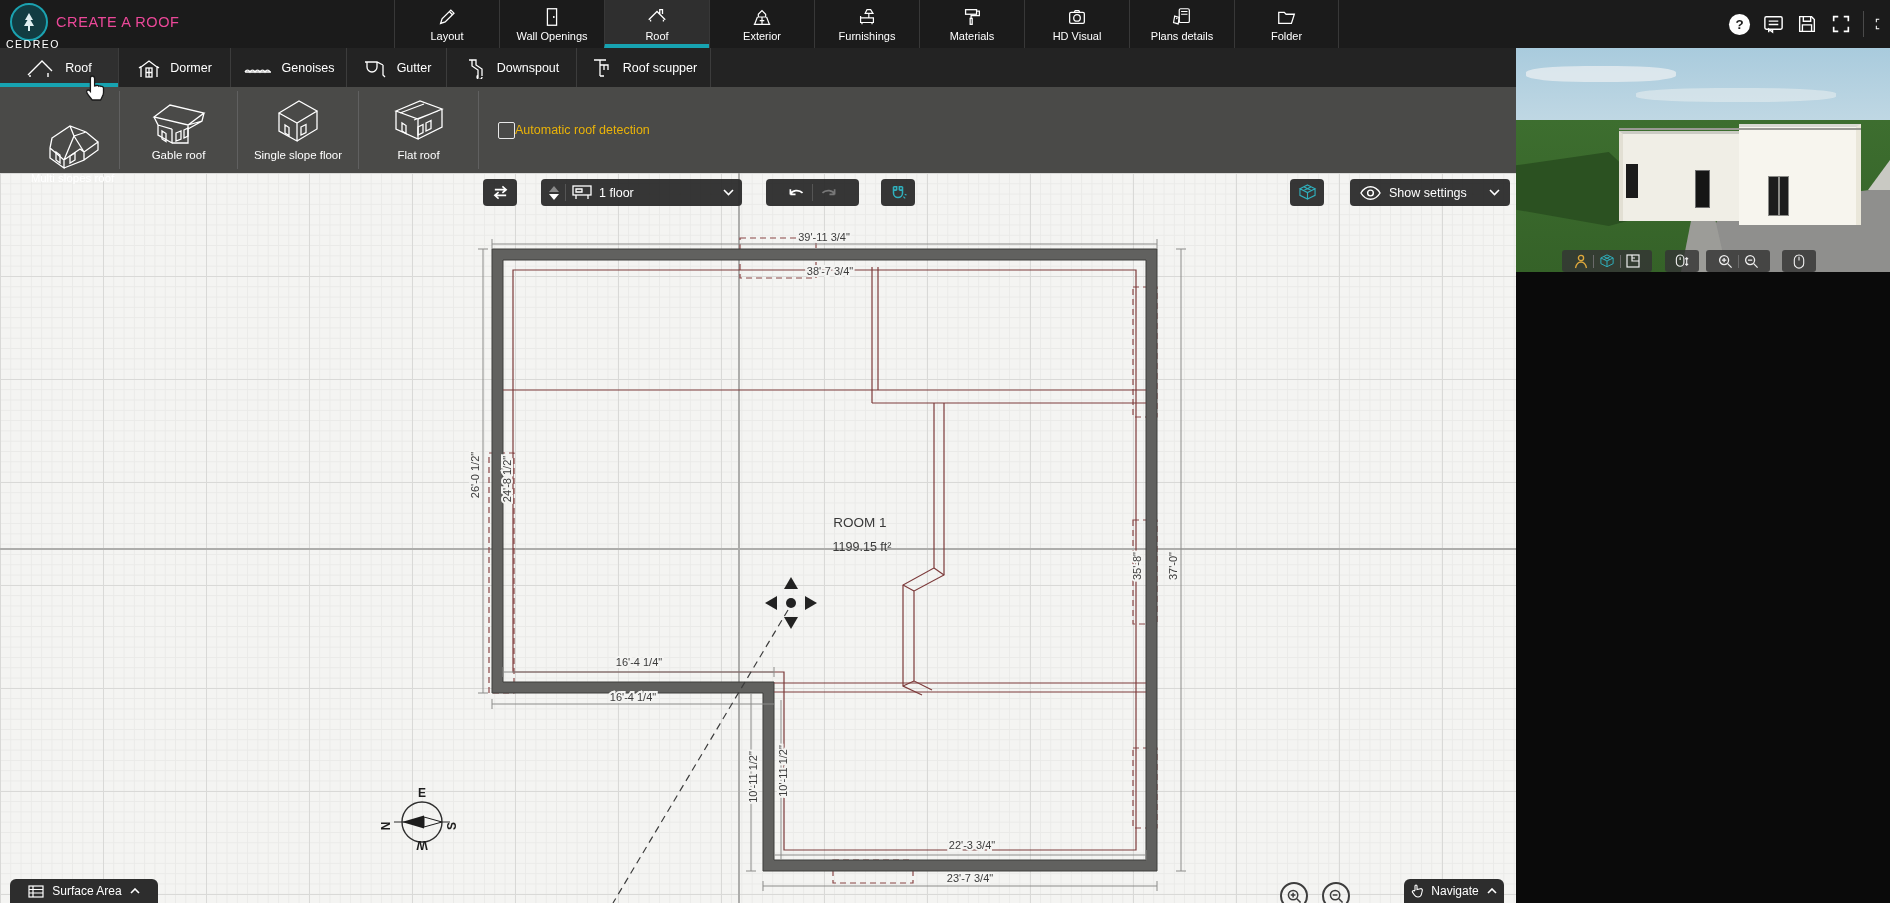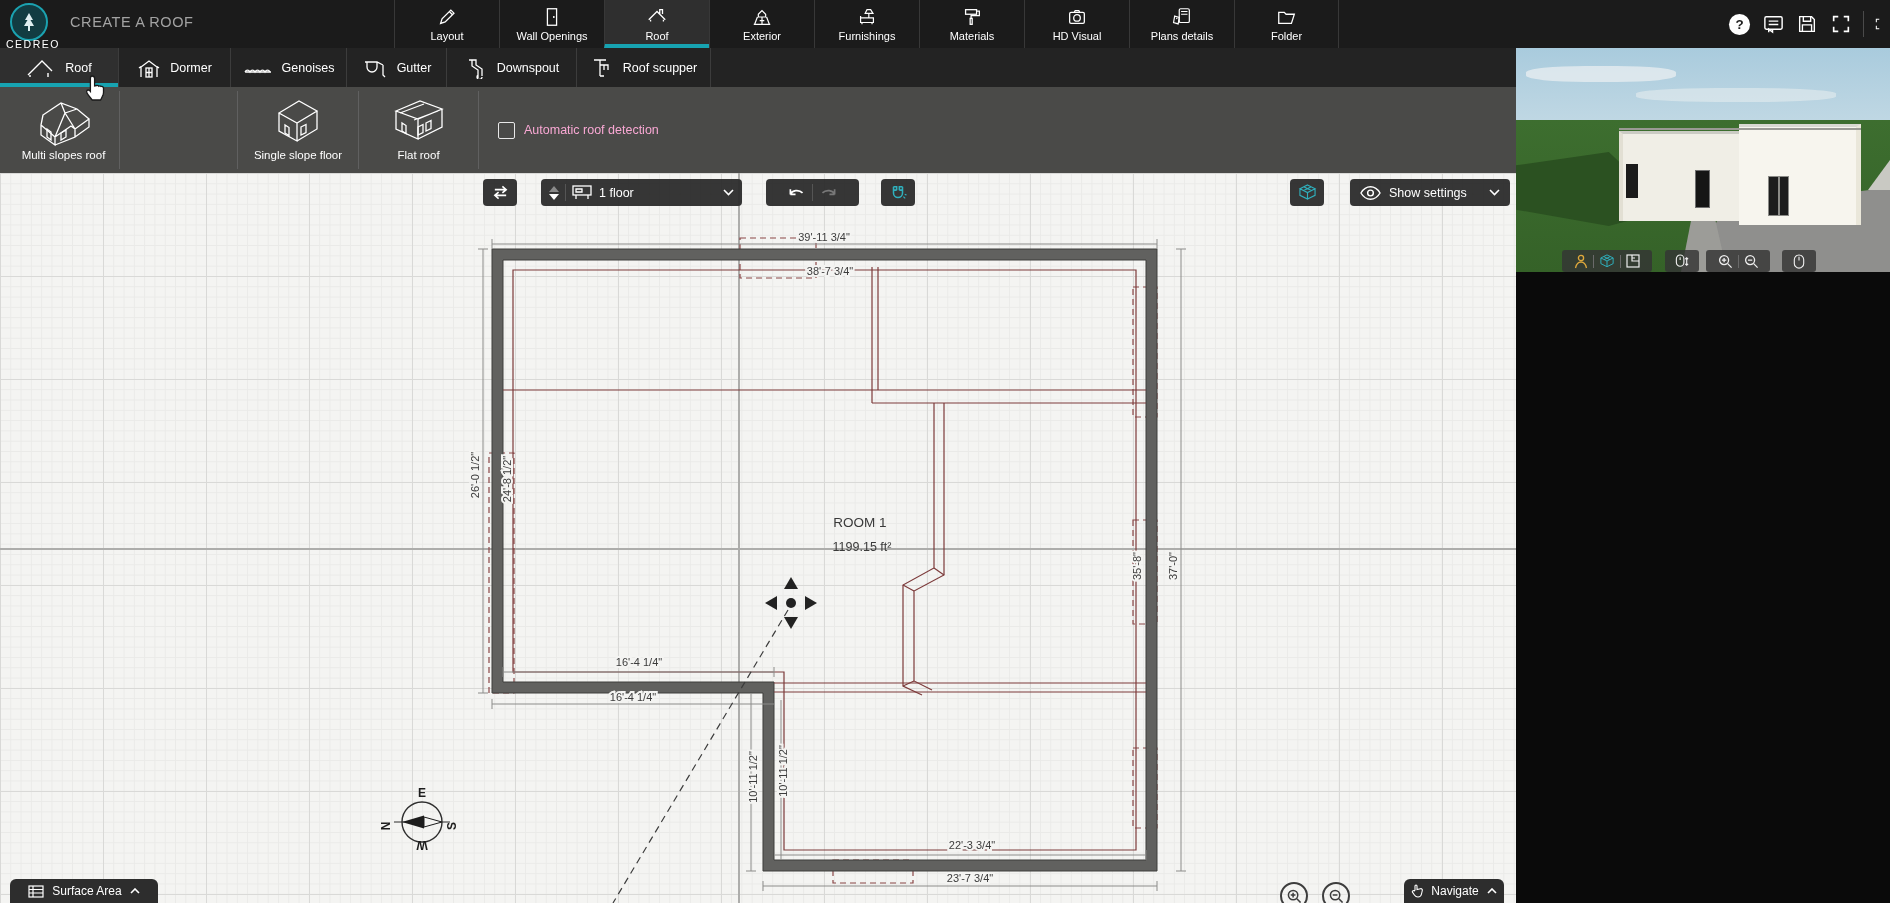--- a/index.html
+++ b/index.html
@@ -2,39 +2,39 @@
 <html><head>
 <meta charset="utf-8">
 <style>
   html,body{margin:0;padding:0;background:#000;}
   .stage{position:relative;width:1890px;height:903px;overflow:hidden;font-family:"Liberation Sans",sans-serif;background:#0a0a0a;}
   
   .topbar{position:absolute;left:0;top:0;width:1890px;height:48px;background:#1b1b1b;z-index:30;}
   .logo-wrap{position:absolute;left:6px;top:2px;width:52px;height:46px;}
   .logo-circle{position:absolute;left:4px;top:1px;width:34px;height:34px;border-radius:50%;border:2.5px solid #1ba2b0;background:#123c42;display:flex;align-items:center;justify-content:center;}
   .logo-text{position:absolute;left:0px;top:36px;font-size:10.5px;letter-spacing:1.5px;color:#fff;}
-  .app-title{position:absolute;left:70px;top:14px;font-size:14.5px;letter-spacing:.6px;color:#a3a3a3;}
+  .app-title{position:absolute;left:56px;top:14px;font-size:14.5px;letter-spacing:.6px;color:#ec4899;}
   .nav{position:absolute;left:394px;top:0;height:48px;display:flex;}
   .nav-item{width:105px;height:48px;box-sizing:border-box;border-left:1px solid #383838;display:flex;flex-direction:column;align-items:center;justify-content:center;gap:2px;color:#fff;cursor:pointer;}
   .nav-item:last-child{border-right:1px solid #383838;}
   .nav-item .lbl{font-size:11px;white-space:nowrap;}
   .nav-item.active{background:#2f2f2f;border-bottom:4px solid #17a3b1;padding-top:4px;}
   .tb-icons{position:absolute;right:2px;top:0;height:48px;display:flex;align-items:center;gap:10px;}
   .tb-ic{width:24px;height:24px;display:flex;align-items:center;justify-content:center;}
   .tb-divider{width:1px;height:26px;background:#4a4a4a;}
   
   .subtabs{position:absolute;left:0;top:48px;width:1516px;height:39px;background:#232323;z-index:25;display:flex;}
   .subtab{height:39px;box-sizing:border-box;display:flex;align-items:center;justify-content:center;gap:9px;color:#fff;font-size:12.5px;border-right:1px solid #3c3c3c;cursor:pointer;}
   .subtab.active{background:#2f2f2f;box-shadow:inset 0 -4px 0 #17a3b1;}
   
   .roofpanel{position:absolute;left:0;top:87px;width:1516px;height:86px;background:#4a4a48;z-index:25;}
   .rt-btn{position:absolute;top:0;height:86px;display:flex;flex-direction:column;align-items:center;justify-content:flex-start;padding-top:8px;box-sizing:border-box;color:#fff;cursor:pointer;}
   .rt-btn .lbl{font-size:11.5px;margin-top:2px;white-space:nowrap;}
   .rp-div{position:absolute;top:4px;width:1px;height:78px;background:#606060;}
-  .auto-detect{position:absolute;left:498px;top:0;height:86px;display:flex;align-items:center;gap:9px;color:#f9a8d4;font-size:12.5px;cursor:pointer;}
+  .auto-detect{position:absolute;left:498px;top:0;height:86px;display:flex;align-items:center;color:#eab308;font-size:12.5px;cursor:pointer;}
   .cb{width:15px;height:15px;border:1.6px solid #e8e8e8;border-radius:2px;background:transparent;}
   
   .canvas{position:absolute;left:0;top:173px;width:1516px;height:730px;overflow:hidden;background-color:#f4f4f2;
     background-image:
       linear-gradient(to right,#d9d9d7 1px,transparent 1px),
       linear-gradient(to bottom,#d9d9d7 1px,transparent 1px),
       linear-gradient(to right,#eaeae8 1px,transparent 1px),
       linear-gradient(to bottom,#eaeae8 1px,transparent 1px);
     background-size:103px 103px,103px 103px,10.3px 10.3px,10.3px 10.3px;}
   .axis-v{position:absolute;left:738px;top:0;width:1.5px;height:730px;background:#adadab;}
@@ -240,30 +240,39 @@
       <span>
           <svg width="24" height="22" viewBox="0 0 24 22" fill="none" stroke="#fff" stroke-width="1.3">
             <path d="M4 3 h12 M10 3 v16 M10 8 h8 v5 M14 8 v5 M10 19 h4"></path>
           </svg>
         </span>
       <span>Roof scupper</span>
     </div>
   </div>
 
   <div class="roofpanel">
-    <div class="rt-btn" style="left:4px;width:119px;">
+    <div class="rt-btn" style="left:13px;width:119px;margin-top:23px;">
       <span>
           <svg width="66" height="52" viewBox="0 0 66 52" fill="none" stroke="#fff" stroke-width="1.3">
             <path d="M12 20 L30 8 L46 14 L58 24 L44 34 L40 31 L24 42 L10 30 Z M30 8 l4 10 L46 14 M34 18 L44 34 M34 18 L24 42 M10 30 V40 L24 50 V42 M44 34 l0 8 L24 50 M58 24 v8 L44 42"></path>
             <path d="M16 34 v8 l4 3 v-8 Z M30 38 l5-3 v7 l-5 3 Z"></path>
           </svg>
         </span>
       <span class="lbl">Multi slopes roof</span>
     </div>
     <div class="rp-div" style="left:119px;"></div>
+    <div class="rt-btn" style="left:120px;width:117px;">
+      <span>
+          <svg width="66" height="52" viewBox="0 0 66 52" fill="none" stroke="#fff" stroke-width="1.3">
+            <path d="M8 22 L24 10 L58 18 L42 30 Z M8 22 l4 8 V40 L26 48 V34 M12 30 L26 34 M42 30 V48 L26 48 M58 18 l-2 8 L42 34 M42 30 l14 -4"></path>
+            <path d="M16 36 v8 l4 2.5 v-8 Z M30 38 l5-2 v8 l-5 2 Z M38 35 l4-2 v8 l-4 2 Z"></path>
+          </svg>
+        </span>
+      <span class="lbl">Gable roof</span>
+    </div>
     <div class="rp-div" style="left:237px;"></div>
     <div class="rt-btn" style="left:238px;width:120px;">
       <span>
           <svg width="66" height="52" viewBox="0 0 66 52" fill="none" stroke="#fff" stroke-width="1.3">
             <path d="M14 18 L34 6 L52 16 L32 28 Z M14 18 V36 L32 46 V28 M52 16 V34 L32 46"></path>
             <path d="M20 30 v8 l4 2.5 v-8 Z M36 32 l5-2.5 v8 l-5 2.5 Z"></path>
           </svg>
         </span>
       <span class="lbl">Single slope floor</span>
     </div>

